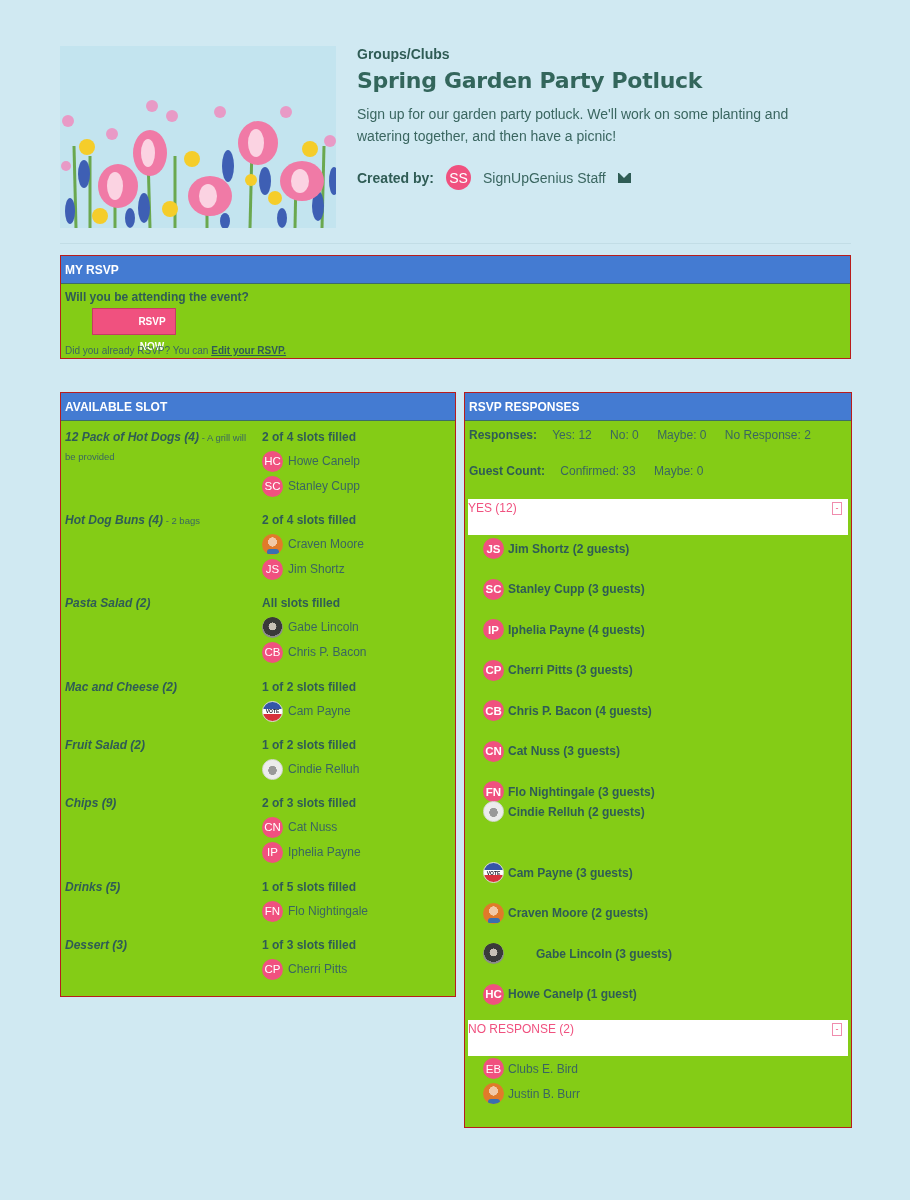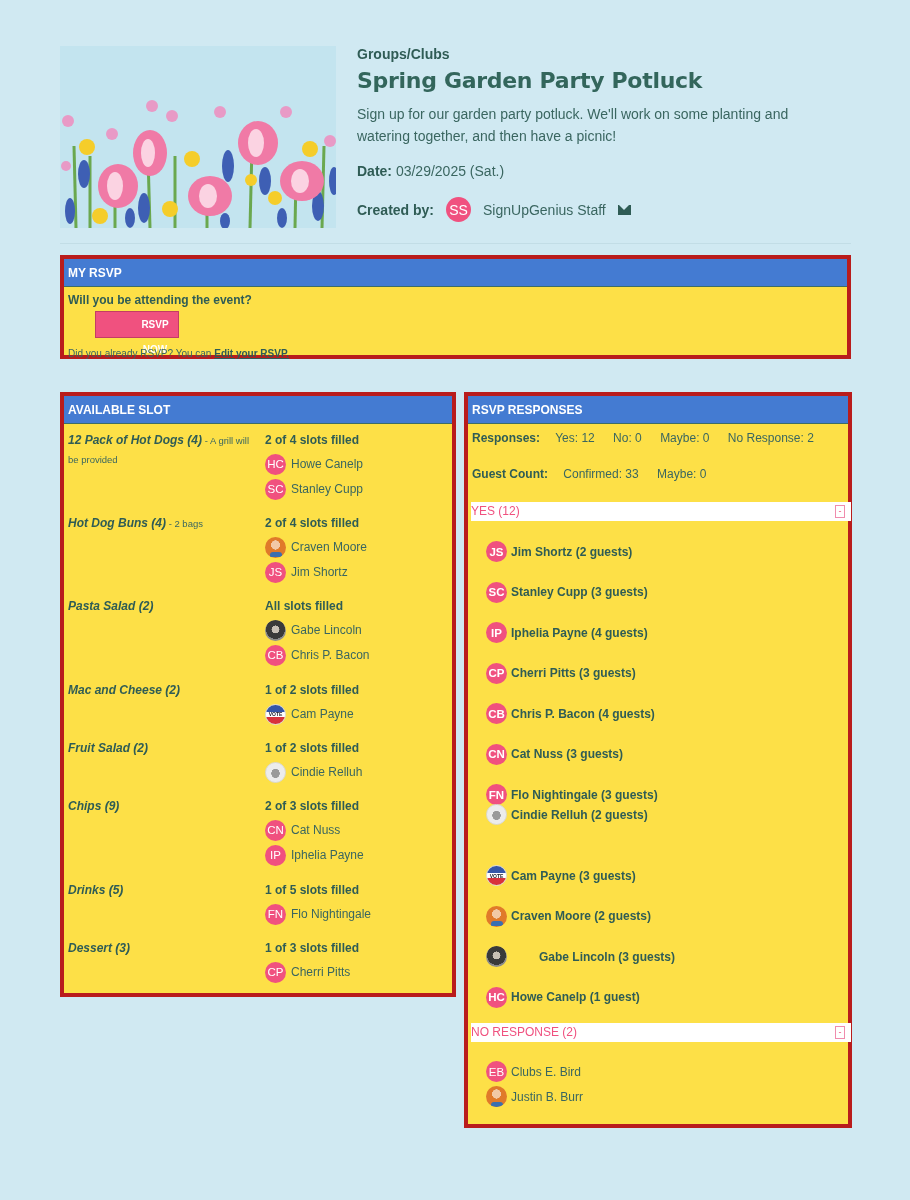--- a/index.html
+++ b/index.html
@@ -16,21 +16,21 @@
   .date-row { font-size: 14px; margin-top: 16px; color: #3a6660; }
   .date-row b { color: #2f5c55; }
   .creator-row { font-size: 14px; margin-top: 18px; display: flex; align-items: center; color: #3a6660; gap: 8px; }
   .creator-row b { color: #2f5c55; margin-right: 4px; }
   .creator-row .av-lg { width: 25px; height: 25px; font-size: 14px; margin-right: 4px; }
   .mail-icon { display: inline-block; width: 13px; height: 10px; background: #2f5c55; margin-left: 4px; position: relative; }
   .mail-icon::before { content: ""; position: absolute; left: 1px; top: 0; width: 0; height: 0; border-left: 5.5px solid transparent; border-right: 5.5px solid transparent; border-top: 5px solid #d0e9f2; }
   .sep { position: absolute; left: 60px; top: 243px; width: 791px; height: 1px; background: #c2dde6; }
 
   
-  .panel { position: absolute; border: 4px solid #b91c1c; background: #fde047; }
+  .panel { position: absolute; border: 1px solid #b91c1c; background: #84cc16; }
   .panel-head { background: #447bd2; color: #fff; font-size: 12px; font-weight: bold; height: 28px; line-height: 28px; padding-left: 4px; border-bottom: 1px solid #3d6d66; }
 
   .rsvp-panel { left: 60px; top: 255px; width: 791px; height: 104px; }
   .rsvp-q { font-size: 12px; font-weight: bold; margin: 6px 0 0 4px; color: #2f5c55; }
   .rsvp-btn { display: block; margin: 4px 0 0 31px; width: 84px; height: 27px; background: #f0517f; border: 1px solid #c33d64; color: #fff; font-size: 10px; font-weight: bold; text-align: center; line-height: 25px; cursor: pointer; font-family: "Liberation Sans", sans-serif; padding-left: 36px; }
   .rsvp-note { font-size: 10px; margin: 10px 0 0 4px; color: #3a6660; }
   .rsvp-note a { color: #2f5c55; font-weight: bold; text-decoration: underline; }
 
   .slot-panel { left: 60px; top: 392px; width: 396px; height: 605px; }
   .slot-row { position: absolute; left: 0; width: 386px; }
@@ -39,21 +39,21 @@
   .slot-name .slot-note { font-size: 9.5px; color: #3a6660; }
   .slot-right { position: absolute; left: 201px; top: 0; }
   .slot-status { font-size: 12px; font-weight: bold; color: #2f5c55; line-height: 18px; }
   .signup { display: flex; align-items: center; height: 20px; margin-top: 5px; font-size: 12px; color: #3a6660; }
   .signup .av { margin-right: 5px; }
 
   .resp-panel { left: 464px; top: 392px; width: 388px; height: 736px; }
   .resp-line { position: absolute; left: 4px; font-size: 12px; color: #3a6660; white-space: nowrap; }
   .resp-line b { color: #2f5c55; margin-right: 12px; }
   .resp-line span { margin-right: 15px; }
-  .group-head { position: absolute; left: 3px; width: 380px; height: 19px; background: #fff; color: #f0517f; font-size: 12px; line-height: 19px; padding-left: 0; cursor: pointer; }
+  .group-head { position: absolute; left: 3px; width: 380px; height: 36px; background: #fff; color: #f0517f; font-size: 12px; line-height: 19px; padding-left: 0; cursor: pointer; }
   .collapse-btn { position: absolute; right: 6px; top: 3px; width: 10px; height: 13px; border: 1px solid #f08cad; color: #f0517f; font-size: 9px; line-height: 10px; text-align: center; }
   .resp-item { position: absolute; left: 18px; display: flex; align-items: center; font-size: 12px; font-weight: bold; color: #2f5c55; height: 21px; }
   .resp-item .av { margin-right: 4px; }
   .nr-item { position: absolute; left: 18px; display: flex; align-items: center; font-size: 12px; color: #3a6660; height: 21px; }
   .nr-item .av { margin-right: 4px; }
 
   
   .av { width: 21px; height: 21px; border-radius: 50%; background: #f0517f; color: #fff; font-size: 11.5px; display: inline-flex; align-items: center; justify-content: center; flex-shrink: 0; overflow: hidden; }
   .av.photo-orange { background: radial-gradient(circle at 50% 38%, #f2c9a6 0 27%, #e07a2a 28% 100%); }
   .av.photo-orange::after { content: ""; width: 12px; height: 5px; background: #3a6fb0; margin-top: 15px; border-radius: 3px 3px 0 0; }
@@ -129,24 +129,20 @@
         <circle cx="215" cy="152" r="7"></circle>
         <circle cx="250" cy="103" r="8"></circle>
     </g>
   </svg>
 </div>
 
 <div class="hero-info">
   <div class="category">Groups/Clubs</div>
   <h1 class="title">Spring Garden Party Potluck</h1>
   <p class="desc">Sign up for our garden party potluck. We'll work on some planting and watering together, and then have a picnic!</p>
-  <div class="date-row">
-    <b>Date:</b>
-    <span>03/29/2025 (Sat.)</span>
-  </div>
   <div class="creator-row">
     <b>Created by:</b>
     <span class="av av-lg">SS</span>
     <span>SignUpGenius Staff</span>
     <span class="mail-icon"></span>
   </div>
 </div>
 
 <div class="sep"></div>
 

